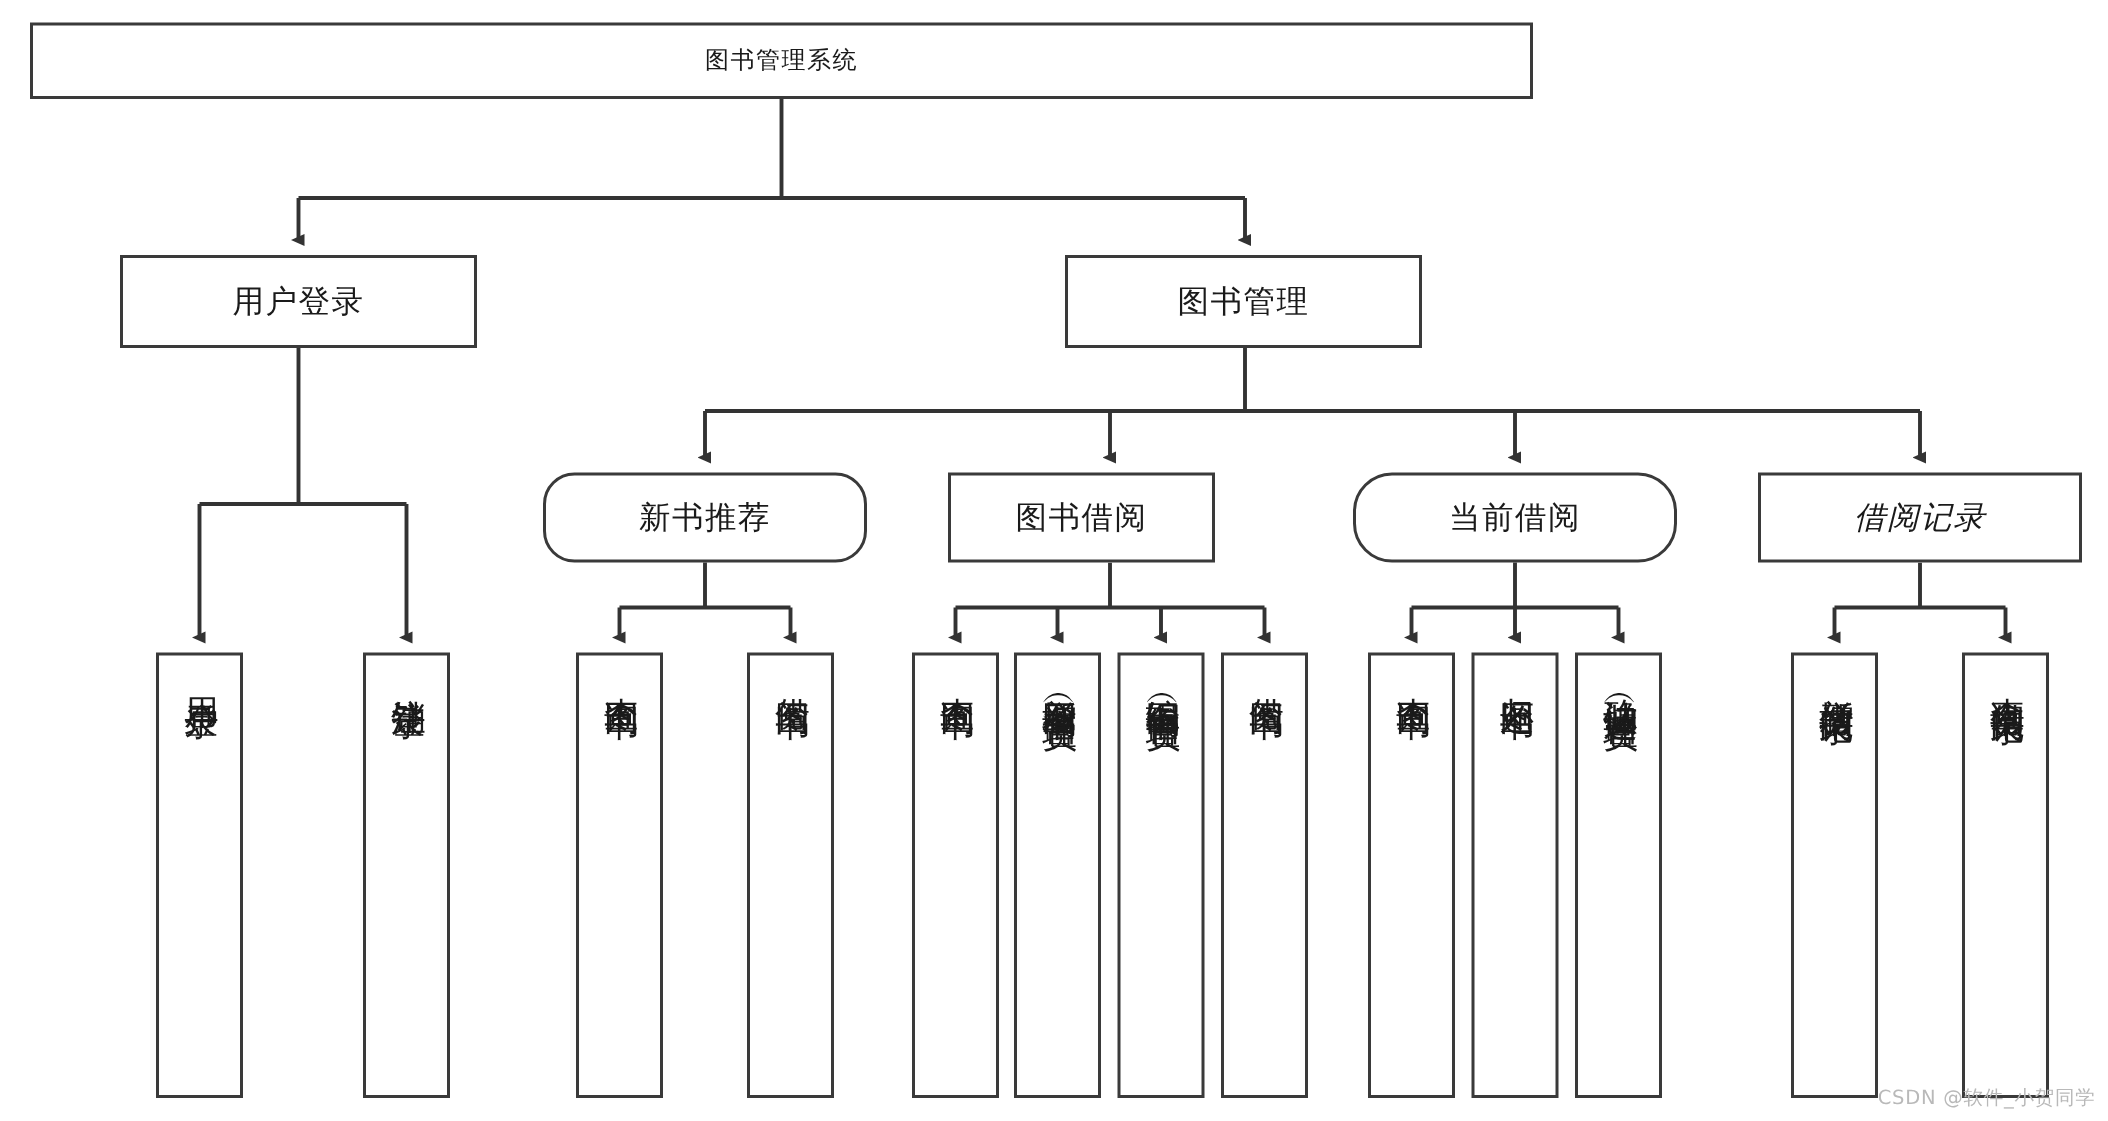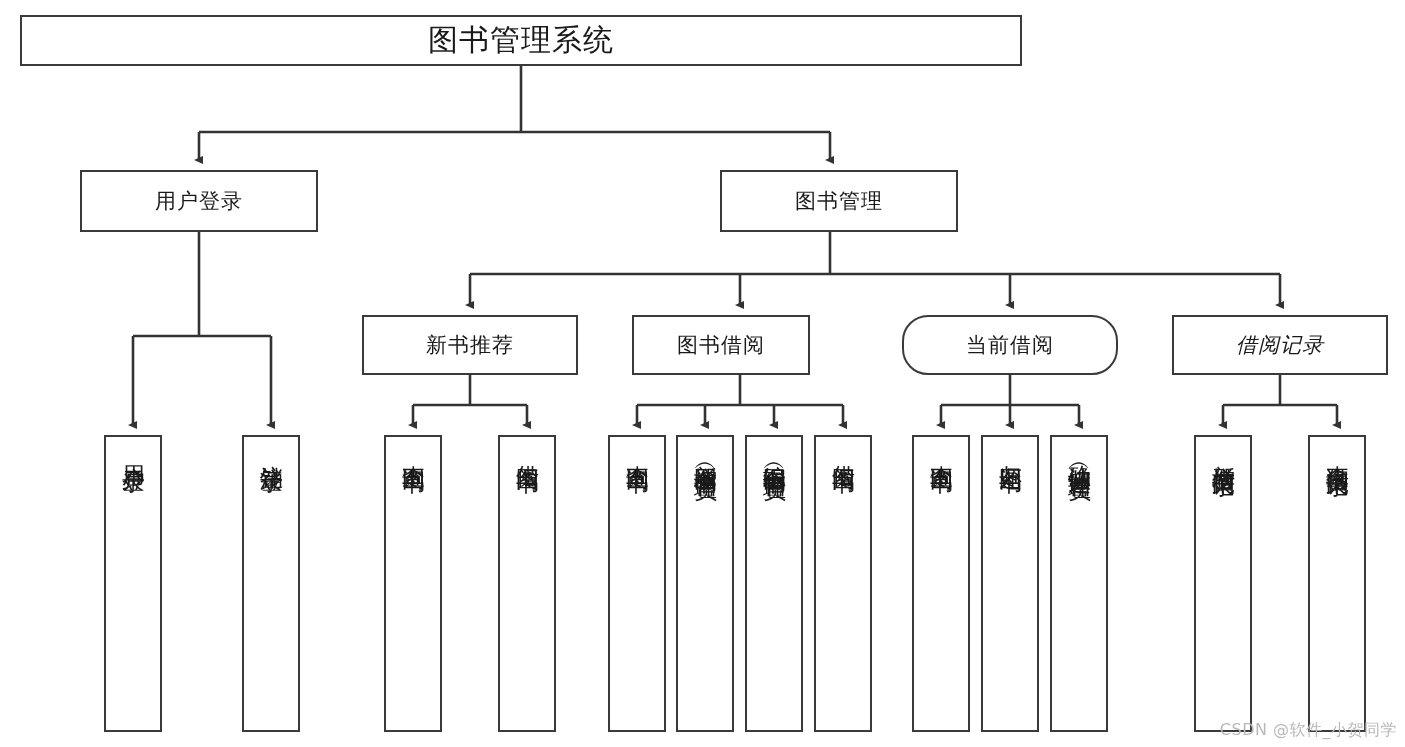--- a/index.html
+++ b/index.html
@@ -32,41 +32,41 @@
     display: flex;
     align-items: center;
     justify-content: center;
     color: #1a1a1a;
   }
   .node.horiz {
     font-size: 21px;
     letter-spacing: 1px;
   }
   .node.root {
-    font-size: 30px;
+    font-size: 16px;
   }
   .node.leaf {
     align-items: flex-start;
     justify-content: center;
     padding-top: 10px;
   }
   .leaf-label {
     writing-mode: vertical-rl;
     text-orientation: upright;
     font-size: 23px;
     line-height: 1.12;
     letter-spacing: 2px;
     white-space: nowrap;
     color: #1a1a1a;
   }
   .watermark {
     position: absolute;
     right: 8px;
     bottom: 6px;
-    font-size: 16px;
+    font-size: 13px;
     color: #b9b9b9;
     letter-spacing: 0.5px;
     white-space: nowrap;
     user-select: none;
   }
 </style>
 </head>
 <body>
 
 <div id="canvas">
@@ -124,25 +124,25 @@
     </g>
   </svg>
 
   <div class="node horiz root" style="left:20px; top:15px; width:1002px; height:51px;">
     <span>图书管理系统</span>
   </div>
 
   <div class="node horiz" style="left:80px; top:170px; width:238px; height:62px;">
     <span>用户登录</span>
   </div>
-  <div class="node horiz" style="left:710px; top:170px; width:238px; height:62px;margin-left:10px;">
+  <div class="node horiz" style="left:710px; top:170px; width:238px; height:62px;">
     <span>图书管理</span>
   </div>
 
-  <div class="node horiz" style="left:362px; top:315px; width:216px; height:60px;">
+  <div class="node horiz" style="left:362px; top:315px; width:216px; height:60px;border-radius:21px;">
     <span>新书推荐</span>
   </div>
   <div class="node horiz" style="left:632px; top:315px; width:178px; height:60px;">
     <span>图书借阅</span>
   </div>
   <div class="node horiz" style="left:902px; top:315px; width:216px; height:60px;border-radius:26px;">
     <span>当前借阅</span>
   </div>
   <div class="node horiz" style="left:1172px; top:315px; width:216px; height:60px;font-style:italic;">
     <span>借阅记录</span>

